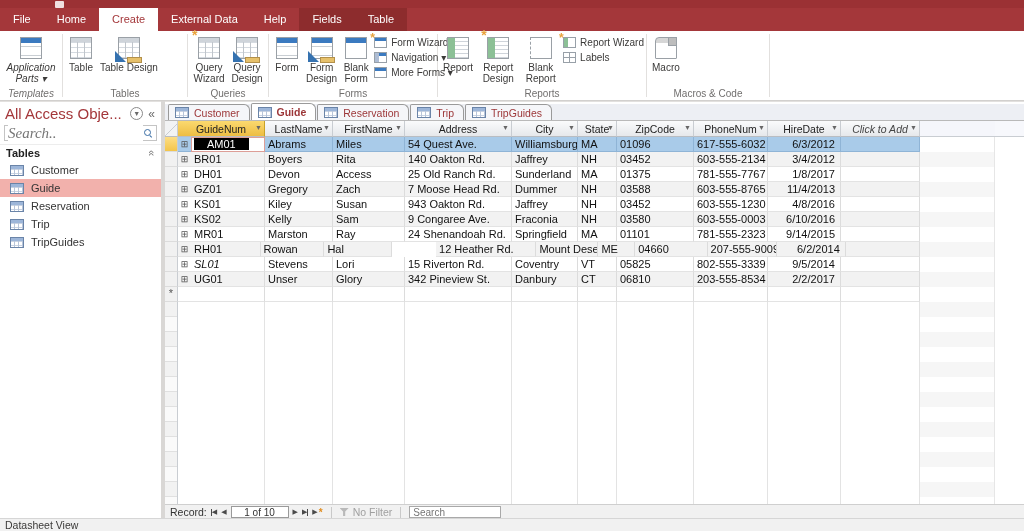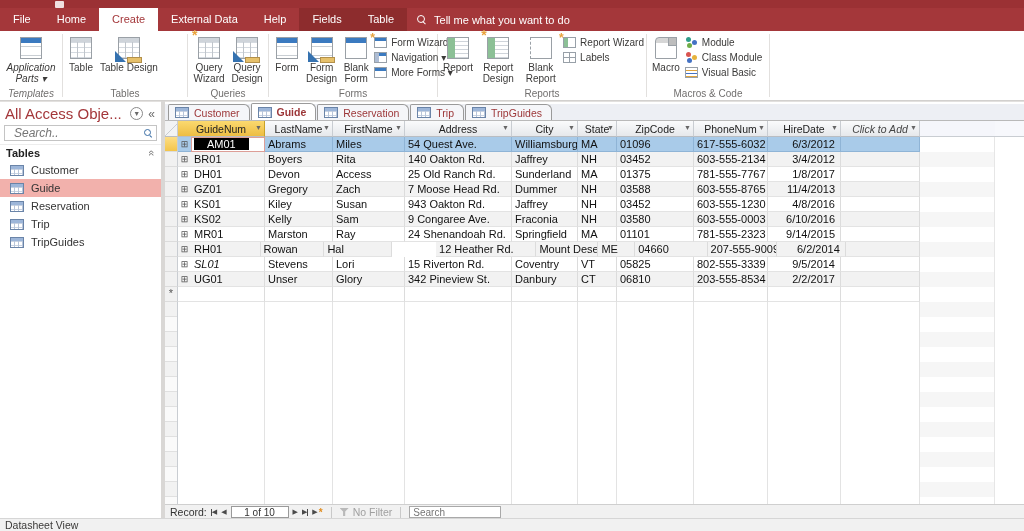--- a/index.html
+++ b/index.html
@@ -59,21 +59,21 @@
   .d-class i:nth-child(1){ left:1px; top:0; background:#d9534f; } .d-class i:nth-child(2){ left:7px; top:3px; background:#e6b23c; } .d-class i:nth-child(3){ left:2px; top:6px; background:#4472c4; }
   .mini-spark { position:absolute; left:-5px; top:-7px; color:#e9a33c; font-weight:bold; font-size:12px; }
 
   
   #navpane { position:absolute; left:0; top:101px; width:161px; height:417px; background:#fff; border-top:1px solid #e2e0de; }
   #np-title { display:flex; align-items:center; padding:3px 4px 2px 5px; }
   #np-title .t { color:#a4373a; font-size:15px; white-space:nowrap; overflow:hidden; flex:1; }
   .np-circ { width:13px; height:13px; border:1px solid #8a8a8a; border-radius:50%; color:#6a6a6a; font-size:7px; line-height:11px; text-align:center; margin-right:5px; flex:none; }
   .np-shut { color:#6a6a6a; font-size:12px; flex:none; margin-right:2px; }
   #np-search { margin:1px 4px 3px 4px; height:16px; border:1px solid #c4c4c4; display:flex; align-items:center; padding:0 3px; }
-  #np-search input { flex:1; border:none; outline:none; font-family:Liberation Sans, sans-serif; font-style:italic; font-size:12px; color:#666; width:100%;margin-left:6px; }
+  #np-search input { flex:1; border:none; outline:none; font-family:Liberation Serif, serif; font-style:italic; font-size:15px; color:#666; width:100%; }
   #np-search .mag2 { position:relative; width:10px; height:10px; flex:none; }
   #np-search .mag2::before { content:''; position:absolute; left:1px; top:1px; width:5px; height:5px; border:1.4px solid #3b6ea5; border-radius:50%; }
   #np-search .mag2::after { content:''; position:absolute; left:7px; top:7px; width:3px; height:1.4px; background:#3b6ea5; transform:rotate(45deg); transform-origin:0 0; }
   #np-sect { display:flex; align-items:center; padding:2px 6px 2px 6px; border-top:1px solid #ededed; }
   #np-sect .t { font-weight:bold; color:#222; flex:1; }
   #np-sect .ch { color:#777; transform:rotate(90deg); font-size:11px; }
   .nav-item { display:flex; align-items:center; gap:7px; height:18px; padding-left:10px; }
   .nav-item.sel { background:#f2b1ac; }
   .nav-item .lbl { color:#333; }
   .dsico { position:relative; width:14px; height:11px; background:#fff; border:1px solid #6a84a8; flex:none;
@@ -140,24 +140,20 @@
   </div>
 
   <div id="tabrow">
       <div class="rtab">File</div>
       <div class="rtab">Home</div>
       <div class="rtab active">Create</div>
       <div class="rtab">External Data</div>
       <div class="rtab">Help</div>
       <div class="rtab ctx">Fields</div>
       <div class="rtab ctx">Table</div>
-      <div id="tellme">
-        <span class="magw"></span>
-        <span>Tell me what you want to do</span>
-      </div>
     </div>
 
   <div id="ribbon">
     <div class="rgroup" style="width:62px;font-style:italic;">
       <div class="bigbtn">
         <span class="ig">
             <span class="pane g-form"></span>
           </span>
         <span>Application Parts ▾</span>
       </div>
@@ -274,42 +270,20 @@
       <div class="glabel">Reports</div>
     </div>
     <div class="gdiv"></div>
 
     <div class="rgroup" style="width:122px;">
       <div class="bigbtn">
         <span class="ig">
             <span class="pane g-macro"></span>
           </span>
         <span>Macro</span>
-      </div>
-      <div class="stack">
-        <div class="sbtn">
-          <span class="dots d-module">
-              <i></i>
-              <i></i>
-              <i></i>
-            </span>
-          <span>Module</span>
-        </div>
-        <div class="sbtn">
-          <span class="dots d-class">
-              <i></i>
-              <i></i>
-              <i></i>
-            </span>
-          <span>Class Module</span>
-        </div>
-        <div class="sbtn">
-          <span class="si si-vb"></span>
-          <span>Visual Basic</span>
-        </div>
       </div>
       <div class="glabel">Macros &amp; Code</div>
     </div>
     <div class="gdiv"></div>
   </div>
 
   <div id="navpane">
     <div id="np-title">
       <span class="t">All Access Obje...</span>
       <span class="np-circ">▼</span>

